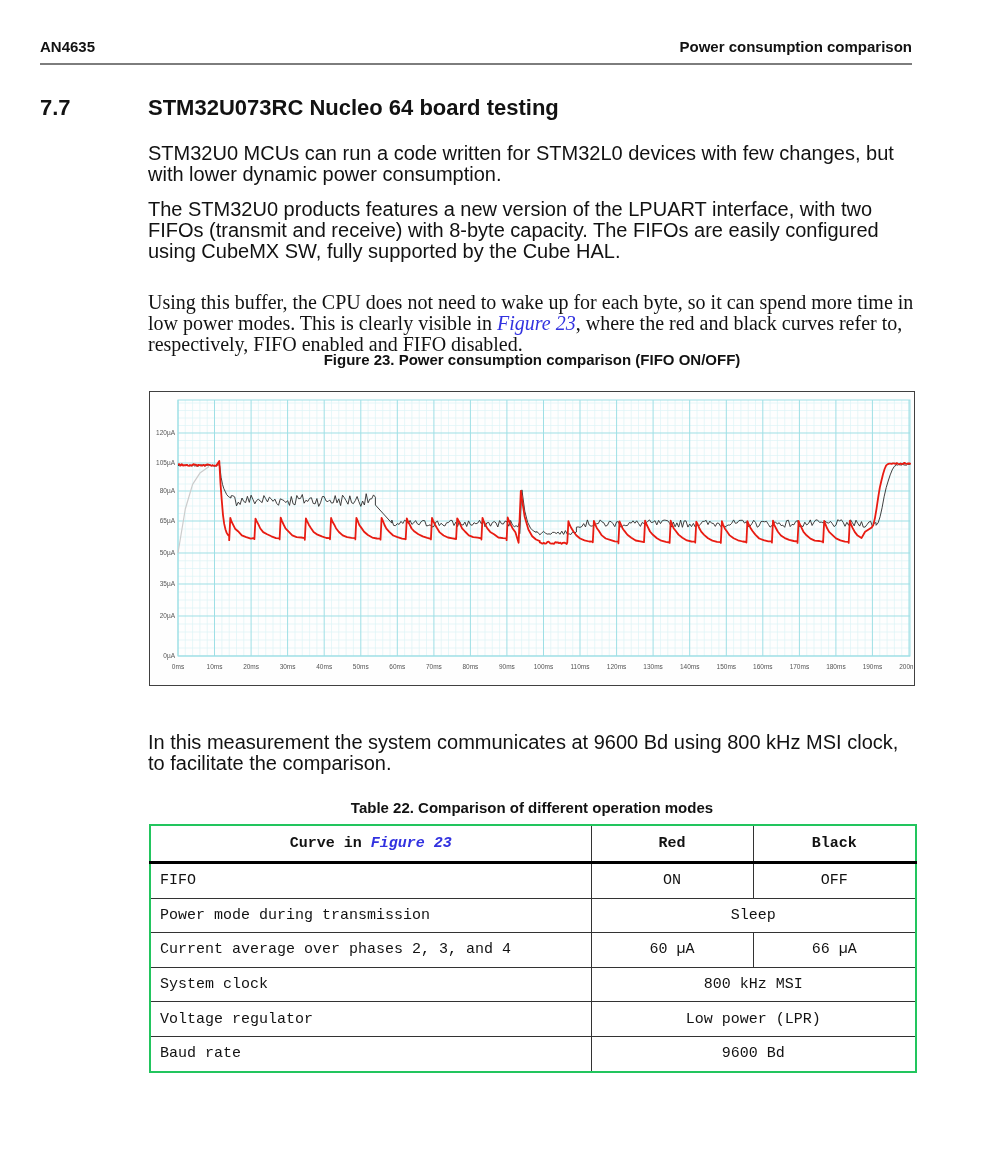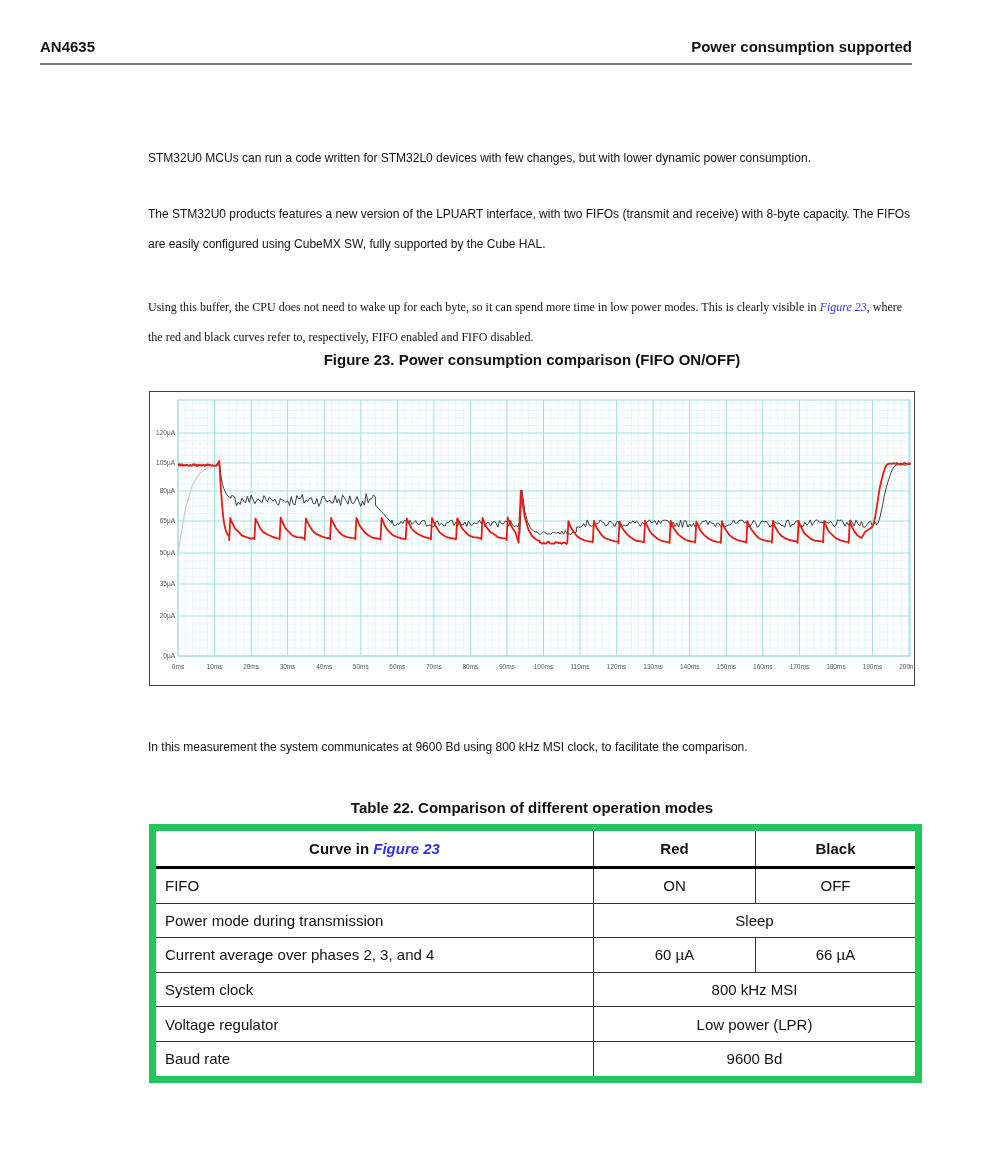--- a/index.html
+++ b/index.html
@@ -7,51 +7,55 @@
   .page{position:relative;width:989px;height:1155px;background:#ffffff;overflow:hidden;}
 
   .hdr-left{position:absolute;left:40px;top:38px;font-size:15px;font-weight:bold;}
   .hdr-right{position:absolute;right:77px;top:38px;font-size:15px;font-weight:bold;}
   .hdr-rule{position:absolute;left:40px;top:63px;width:872px;border-top:2px solid #7d7d7d;}
 
   .section-row{position:absolute;left:40px;top:95px;width:880px;display:flex;}
   .sec-num{width:108px;font-size:22px;font-weight:bold;}
   .sec-title{font-size:22px;font-weight:bold;}
 
-  .para{position:absolute;left:148px;width:766px;font-size:12px;line-height:30px;}
+  .para{position:absolute;left:148px;width:766px;font-size:20px;line-height:21px;}
   .p1{top:143px;}
   .p2{top:199px;}
   .p3{top:292px;font-family:Liberation Serif, serif;}
   .p4{top:732px;}
 
   .doc-link{font-style:italic;cursor:pointer;}
   .doc-link.bold{font-weight:bold;}
 
   .fig-caption{position:absolute;left:149px;top:351px;width:766px;text-align:center;font-size:15px;font-weight:bold;}
   .figure-box{position:absolute;left:149px;top:391px;width:766px;height:295px;border:1.5px solid #404040;box-sizing:border-box;background:#fefefe;}
   .figure-box svg{display:block;}
 
   .tbl-caption{position:absolute;left:149px;top:799px;width:766px;text-align:center;font-size:15px;font-weight:bold;}
   .table-wrap{position:absolute;left:149px;top:824px;width:766px;}
-  table.cmp{border-collapse:collapse;table-layout:fixed;width:766px;font-size:15px;border:7px solid #22c55e;}
+  table.cmp{border-collapse:collapse;table-layout:fixed;width:766px;font-size:15px;border:2px solid #22c55e;font-family:Liberation Mono, monospace;}
   table.cmp th, table.cmp td{border:1px solid #333;overflow:hidden;}
   table.cmp thead th{height:33px;font-weight:bold;text-align:center;border-bottom:3px solid #000;}
   table.cmp tbody td{height:31.6px;}
   td.c-label{text-align:left;padding:0 9px;}
   td.c-val{text-align:center;}
 </style>
 </head>
 <body>
 
 <div class="page">
 
   <div class="hdr-left">AN4635</div>
-  <div class="hdr-right">Power consumption supported</div>
+  <div class="hdr-right">Power consumption comparison</div>
   <div class="hdr-rule"></div>
 
+  <div class="section-row">
+    <div class="sec-num">7.7</div>
+    <div class="sec-title">STM32U073RC Nucleo 64 board testing</div>
+  </div>
 
   <div class="para p1">STM32U0 MCUs can run a code written for STM32L0 devices with few changes, but with lower dynamic power consumption.</div>
   <div class="para p2">The STM32U0 products features a new version of the LPUART interface, with two FIFOs (transmit and receive) with 8-byte capacity. The FIFOs are easily configured using CubeMX SW, fully supported by the Cube HAL.</div>
   <div class="para p3"><span>Using this buffer, the CPU does not need to wake up for each byte, so it can spend more time in low power modes. This is clearly visible in </span><span class="doc-link" style="color: rgb(50, 50, 224);">Figure 23</span><span>, where the red and black curves refer to, respectively, FIFO enabled and FIFO disabled.</span></div>
 
   <div class="fig-caption">Figure 23. Power consumption comparison (FIFO ON/OFF)</div>
 
   <div class="figure-box">
     <svg id="chart-svg" width="763" height="292" viewBox="0 0 763 292">
         <path d="M35.3 8V264M42.6 8V264M49.9 8V264M57.2 8V264M71.9 8V264M79.2 8V264M86.5 8V264M93.8 8V264M108.4 8V264M115.7 8V264M123.0 8V264M130.3 8V264M145.0 8V264M152.3 8V264M159.6 8V264M166.9 8V264M181.5 8V264M188.8 8V264M196.1 8V264M203.4 8V264M218.1 8V264M225.4 8V264M232.7 8V264M240.0 8V264M254.6 8V264M261.9 8V264M269.2 8V264M276.5 8V264M291.2 8V264M298.5 8V264M305.8 8V264M313.1 8V264M327.7 8V264M335.0 8V264M342.3 8V264M349.6 8V264M364.3 8V264M371.6 8V264M378.9 8V264M386.2 8V264M400.8 8V264M408.1 8V264M415.4 8V264M422.7 8V264M437.4 8V264M444.7 8V264M452.0 8V264M459.3 8V264M473.9 8V264M481.2 8V264M488.5 8V264M495.8 8V264M510.5 8V264M517.8 8V264M525.1 8V264M532.4 8V264M547.0 8V264M554.3 8V264M561.6 8V264M568.9 8V264M583.6 8V264M590.9 8V264M598.2 8V264M605.5 8V264M620.1 8V264M627.4 8V264M634.7 8V264M642.0 8V264M656.7 8V264M664.0 8V264M671.3 8V264M678.6 8V264M693.2 8V264M700.5 8V264M707.8 8V264M715.1 8V264M729.8 8V264M737.1 8V264M744.4 8V264M751.7 8V264M28 232.0H760M28 240.0H760M28 248.0H760M28 256.0H760M28 200.0H760M28 208.0H760M28 216.0H760M28 168.8H760M28 176.5H760M28 184.3H760M28 137.0H760M28 145.0H760M28 153.0H760M28 106.5H760M28 114.0H760M28 121.5H760M28 78.0H760M28 85.0H760M28 92.0H760M28 48.5H760M28 56.0H760M28 63.5H760M28 33.5H760M28 26.0H760M28 18.5H760M28 11.0H760" stroke="#dcf3f6" stroke-width="0.7" fill="none"></path>

